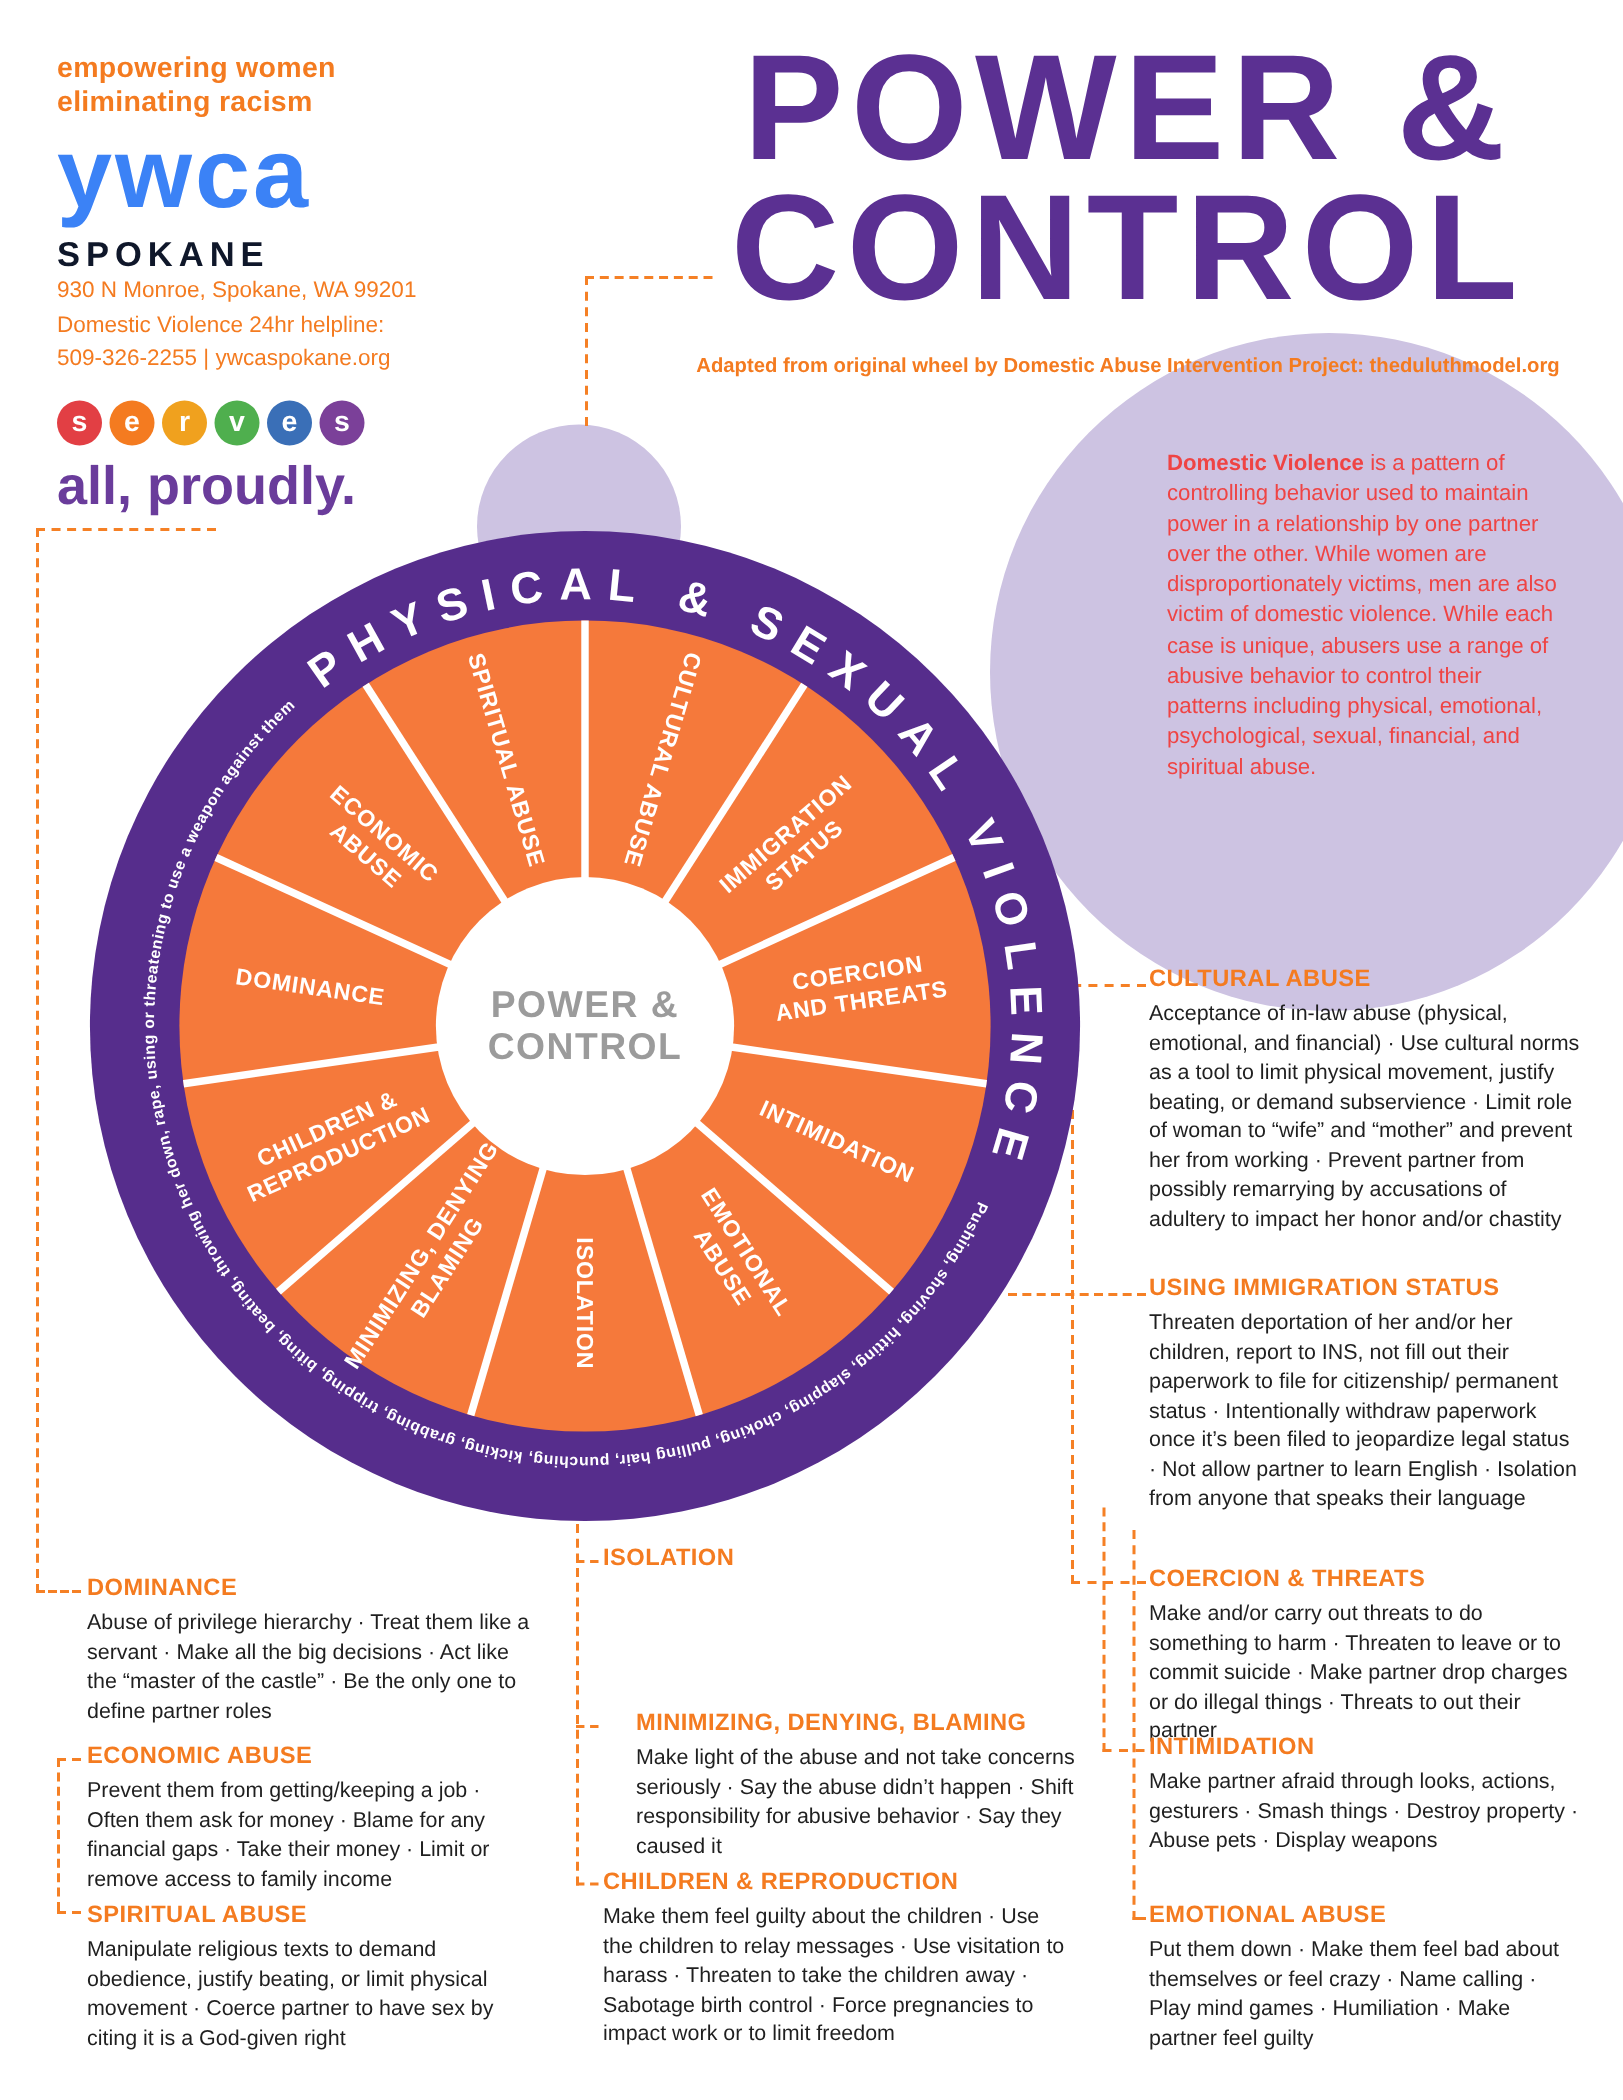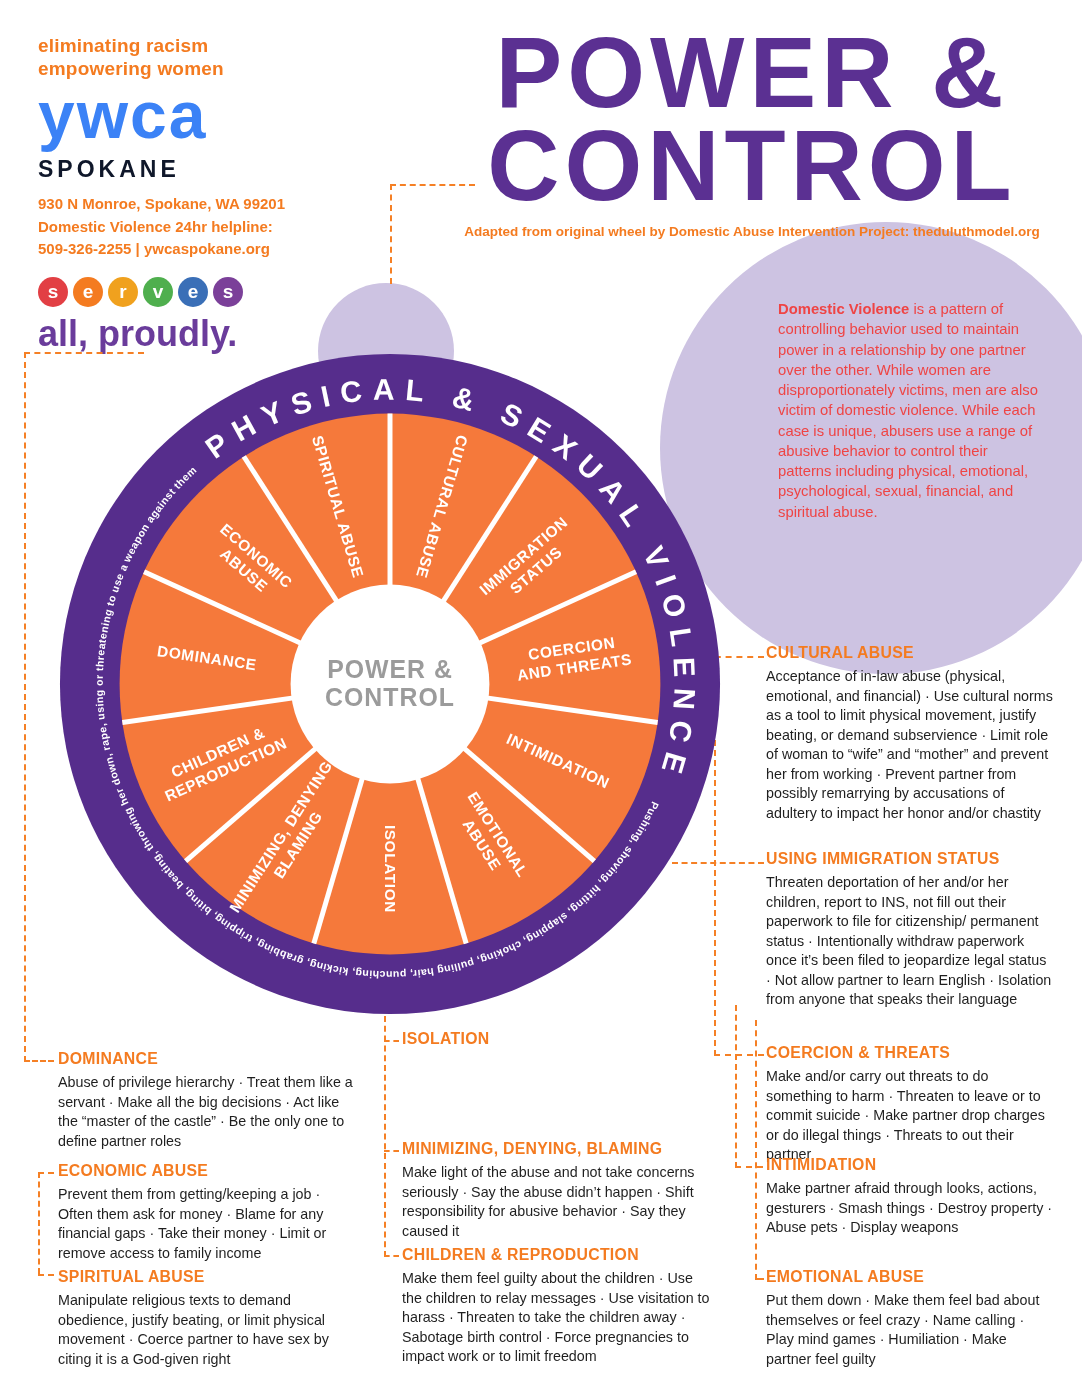--- a/index.html
+++ b/index.html
@@ -5,30 +5,30 @@
   html,body{margin:0;padding:0;background:#fff}
   .page{position:relative;width:1082px;height:1400px;background:#fff;overflow:hidden;
         font-family:"Liberation Sans",sans-serif;color:#1f1f1f}
   .abs{position:absolute}
 
   
   .brand{left:38px;top:34px;width:330px}
   .tagline{font-size:19px;font-weight:800;color:#f47b20;line-height:1.22;letter-spacing:.2px}
   .logo{font-size:66px;font-weight:900;color:#3b82f6;line-height:1;letter-spacing:2px;margin-top:2px}
   .spokane{font-size:23px;font-weight:700;color:#0f172a;letter-spacing:4px;margin-top:8px}
-  .addr{font-size:15px;font-weight:700;color:#f47b20;line-height:1.5;margin-top:10px}
+  .addr{font-size:15px;font-weight:400;color:#f47b20;line-height:1.5;}
   .serves{display:flex;gap:5px;margin-top:16px}
   .serves-badge{width:30px;height:30px;border-radius:50%;color:#fff;font-weight:800;font-size:19px;
         display:flex;align-items:center;justify-content:center}
   .all-proudly{font-size:36px;font-weight:800;color:#6a3c9b;margin-top:6px}
 
   
   .title-block{left:440px;top:26px;width:624px;text-align:center;z-index:3}
   .title-line{font-size:100px;font-weight:900;color:#5b3092;line-height:.93;letter-spacing:5px}
-  .subtitle{font-size:13.5px;font-weight:700;color:#f47b20;margin-top:12px}
+  .subtitle{font-size:13.5px;font-weight:700;color:#f47b20;margin-top:24px}
 
   
   .lav-circle{left:660px;top:222px;width:452px;height:452px;border-radius:50%;background:#cdc3e2;z-index:0}
   .lav-dome{left:318px;top:283px;width:136px;height:136px;border-radius:50%;background:#cdc3e2;z-index:0}
 
   
   .intro{left:778px;top:299px;width:266px;font-size:14.8px;line-height:1.37;color:#ef4444;z-index:3}
   .intro p{margin:0 0 12px}
   .intro strong{font-weight:800}
 
@@ -66,22 +66,22 @@
   <div class="dash-h" style="left:704px;top:656px;width:60px"></div>
   <div class="dash-h" style="left:672px;top:862px;width:92px"></div>
   <div class="dash-v" style="left:714px;top:740px;height:316px"></div>
   <div class="dash-h" style="left:714px;top:1054px;width:50px"></div>
   <div class="dash-v" style="left:735px;top:1005px;height:163px"></div>
   <div class="dash-h" style="left:735px;top:1166px;width:28px"></div>
   <div class="dash-v" style="left:755px;top:1020px;height:260px"></div>
   <div class="dash-h" style="left:755px;top:1278px;width:9px"></div>
 
   <div class="abs brand">
+    <div class="tagline">empowering women</div>
     <div class="tagline">eliminating racism</div>
-    <div class="tagline">empowering women</div>
     <div class="logo">ywca</div>
     <div class="spokane">SPOKANE</div>
     <div class="addr">
       <div>930 N Monroe, Spokane, WA 99201</div>
       <div>Domestic Violence 24hr helpline:</div>
       <div>509-326-2255 | ywcaspokane.org</div>
     </div>
     <div class="serves" id="serves">
         <span class="serves-badge" style="background: rgb(226, 63, 68);">s</span>
         <span class="serves-badge" style="background: rgb(244, 123, 32);">e</span>
@@ -149,21 +149,21 @@
     <p>Prevent them from getting/keeping a job · Often them ask for money · Blame for any financial gaps · Take their money · Limit or remove access to family income</p>
   </section>
   <section class="txt" style="left:58px;top:1268px;width:300px">
     <h3>SPIRITUAL ABUSE</h3>
     <p>Manipulate religious texts to demand obedience, justify beating, or limit physical movement · Coerce partner to have sex by citing it is a God-given right</p>
   </section>
 
   <section class="txt" style="left:402px;top:1030px;width:308px">
     <h3>ISOLATION</h3>
   </section>
-  <section class="txt" style="left:402px;top:1140px;width:308px">
+  <section class="txt" style="left:424px;top:1140px;width:308px">
     <h3>MINIMIZING, DENYING, BLAMING</h3>
     <p>Make light of the abuse and not take concerns seriously · Say the abuse didn’t happen · Shift responsibility for abusive behavior · Say they caused it</p>
   </section>
   <section class="txt" style="left:402px;top:1246px;width:308px">
     <h3>CHILDREN &amp; REPRODUCTION</h3>
     <p>Make them feel guilty about the children · Use the children to relay messages · Use visitation to harass · Threaten to take the children away · Sabotage birth control · Force pregnancies to impact work or to limit freedom</p>
   </section>
 
   <section class="txt" style="left:766px;top:644px;width:288px">
     <h3>CULTURAL ABUSE</h3>

